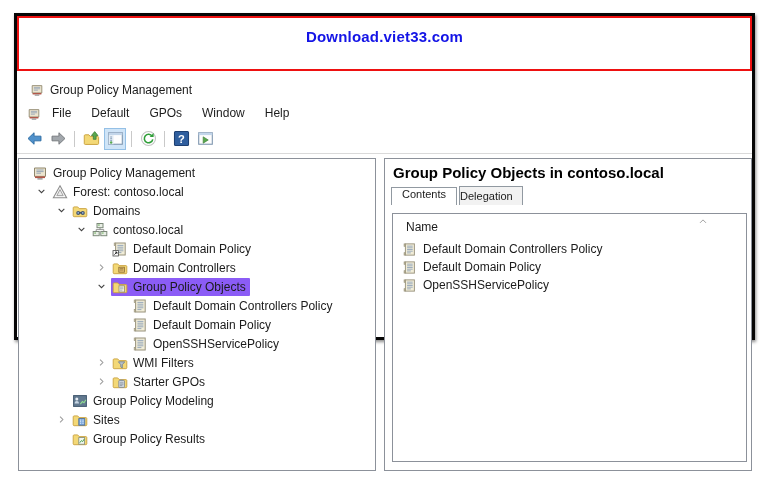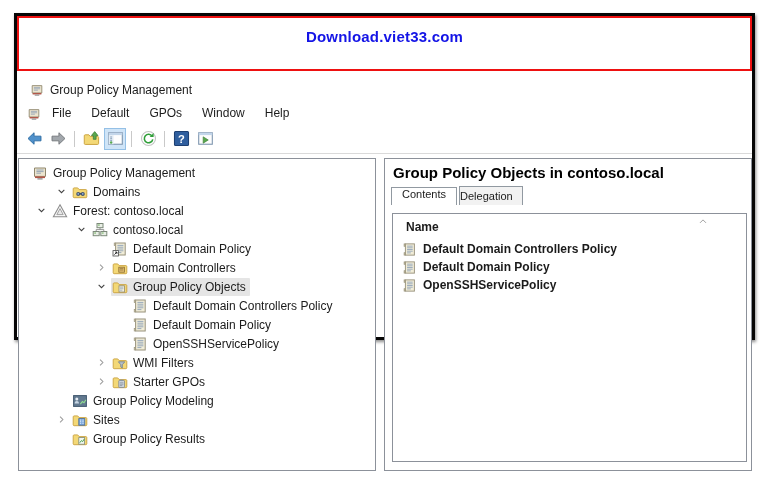--- a/index.html
+++ b/index.html
@@ -43,37 +43,37 @@
     box-sizing:border-box;border:1px solid #8c919a;background:#fff;
     overflow:hidden;padding-top:4px;
   }
   .trow{display:flex;align-items:center;height:19px;font-size:12px;color:#1b1b1b;white-space:nowrap;cursor:default;}
   .chev{width:20px;height:16px;flex:0 0 20px;display:flex;align-items:center;justify-content:center;}
   .chev svg{width:13px;height:13px;display:block;}
   .ic{width:16px;height:16px;flex:0 0 16px;display:block;}
   .ic svg{width:100%;height:100%;display:block;}
   .hl{display:flex;align-items:center;padding:1px 4px 1px 1px;border-radius:1px;}
   .hl .lbl{margin-left:5px;}
-  .sel .hl{background:#e5e5e5;}
+  .sel .hl{background:#8b5cf6;}
   .lv0{padding-left:12px;}.lv1{padding-left:12px;}.lv2{padding-left:32px;}
   .lv3{padding-left:52px;}.lv4{padding-left:72px;}.lv5{padding-left:112px;}
   .right-pane{
     position:absolute;left:367px;top:142px;width:368px;height:313px;
     box-sizing:border-box;border:1px solid #8c919a;background:#fff;overflow:hidden;
   }
   .rp-header{position:absolute;left:8px;top:5px;font-size:15px;font-weight:bold;color:#000;}
   .tabs{position:absolute;left:6px;top:27px;display:flex;align-items:flex-end;}
   .tab{
     font-size:11px;color:#1b1b1b;background:#f2f2f2;border:1px solid #9199a1;border-bottom:none;
     padding:3px 9px 3px 0;margin-right:2px;cursor:default;
   }
   .tab.active{background:#fff;padding:0 10px 5px 10px;position:relative;z-index:2;}
   .listbox{
     position:absolute;left:7px;top:54px;width:355px;height:249px;
-    box-sizing:border-box;border:1px solid #8c919a;background:#fff;overflow:hidden;font-weight:bold;
+    box-sizing:border-box;border:1px solid #8c919a;background:#fff;overflow:hidden;
   }
   .list-header{position:relative;height:26px;box-sizing:border-box;padding:6px 0 0 13px;font-size:12px;color:#1b1b1b;}
   .sort{position:absolute;right:36px;top:1px;width:14px;height:12px;display:block;}
   .sort svg{width:100%;height:100%;display:block;}
   .lrow{display:flex;align-items:center;height:18px;padding-left:9px;font-size:12px;color:#1b1b1b;white-space:nowrap;cursor:default;}
   .lrow .ic{width:15px;height:15px;flex:0 0 15px;margin-right:6px;}
 </style>
 </head>
 <body>
 
@@ -184,54 +184,54 @@
             <svg viewBox="0 0 16 16" xmlns="http://www.w3.org/2000/svg">
               <path d="M2.5 3 h11 v8.4 h-11 Z" fill="#ece5cf" stroke="#8f876d"></path>
               <path d="M4.4 5 h7.2 M4.4 6.6 h7.2 M4.4 8.2 h4.6" stroke="#8fa0b4" stroke-width="0.9" fill="none"></path>
               <rect x="3" y="11.4" width="10" height="1.7" fill="#b3584a"></rect>
               <rect x="5.4" y="13.1" width="5.2" height="1.5" fill="#9c9c9c"></rect>
             </svg>
           </span>
           <span class="lbl">Group Policy Management</span>
         </span>
     </div>
+    <div class="trow lv1">
+      <span class="chev">
+          <svg viewBox="0 0 16 16" xmlns="http://www.w3.org/2000/svg">
+            <path d="M4.5 6 L8 9.5 11.5 6" fill="none" stroke="#404040" stroke-width="1.3"></path>
+          </svg>
+        </span>
+      <span class="hl">
+          <span class="ic">
+            <svg viewBox="0 0 16 16" xmlns="http://www.w3.org/2000/svg">
+              <path d="M8 1.8 L14.6 13.8 H1.4 Z" fill="#fafafa" stroke="#8d8d8d" stroke-width="1.1"></path>
+              <path d="M8 5.6 L11.2 11.6 H4.8 Z" fill="#e8e8e8" stroke="#9a9a9a" stroke-width="0.9"></path>
+            </svg>
+          </span>
+          <span class="lbl">Forest: contoso.local</span>
+        </span>
+    </div>
     <div class="trow lv2">
       <span class="chev">
           <svg viewBox="0 0 16 16" xmlns="http://www.w3.org/2000/svg">
             <path d="M4.5 6 L8 9.5 11.5 6" fill="none" stroke="#404040" stroke-width="1.3"></path>
           </svg>
         </span>
       <span class="hl">
           <span class="ic">
             <svg viewBox="0 0 16 16" xmlns="http://www.w3.org/2000/svg">
               <path d="M1.2 4.8 c0-.5.4-.9.9-.9 h3.6 l1.5 1.7 h6.7 c.5 0 .9.4.9.9 v6.3 c0 .5-.4.9-.9.9 H2.1 c-.5 0-.9-.4-.9-.9 Z" fill="#f3d876" stroke="#c9a23e" stroke-width="0.9"></path>
               <rect x="6" y="8.9" width="5" height="1.8" fill="#44546e"></rect>
               <circle cx="6.2" cy="9.9" r="2" fill="#44546e"></circle>
               <circle cx="10.8" cy="9.9" r="2" fill="#44546e"></circle>
               <circle cx="6.2" cy="9.9" r="0.8" fill="#9fc1e8"></circle>
               <circle cx="10.8" cy="9.9" r="0.8" fill="#9fc1e8"></circle>
             </svg>
           </span>
           <span class="lbl">Domains</span>
-        </span>
-    </div>
-    <div class="trow lv1">
-      <span class="chev">
-          <svg viewBox="0 0 16 16" xmlns="http://www.w3.org/2000/svg">
-            <path d="M4.5 6 L8 9.5 11.5 6" fill="none" stroke="#404040" stroke-width="1.3"></path>
-          </svg>
-        </span>
-      <span class="hl">
-          <span class="ic">
-            <svg viewBox="0 0 16 16" xmlns="http://www.w3.org/2000/svg">
-              <path d="M8 1.8 L14.6 13.8 H1.4 Z" fill="#fafafa" stroke="#8d8d8d" stroke-width="1.1"></path>
-              <path d="M8 5.6 L11.2 11.6 H4.8 Z" fill="#e8e8e8" stroke="#9a9a9a" stroke-width="0.9"></path>
-            </svg>
-          </span>
-          <span class="lbl">Forest: contoso.local</span>
         </span>
     </div>
     <div class="trow lv3">
       <span class="chev">
           <svg viewBox="0 0 16 16" xmlns="http://www.w3.org/2000/svg">
             <path d="M4.5 6 L8 9.5 11.5 6" fill="none" stroke="#404040" stroke-width="1.3"></path>
           </svg>
         </span>
       <span class="hl">
           <span class="ic">

